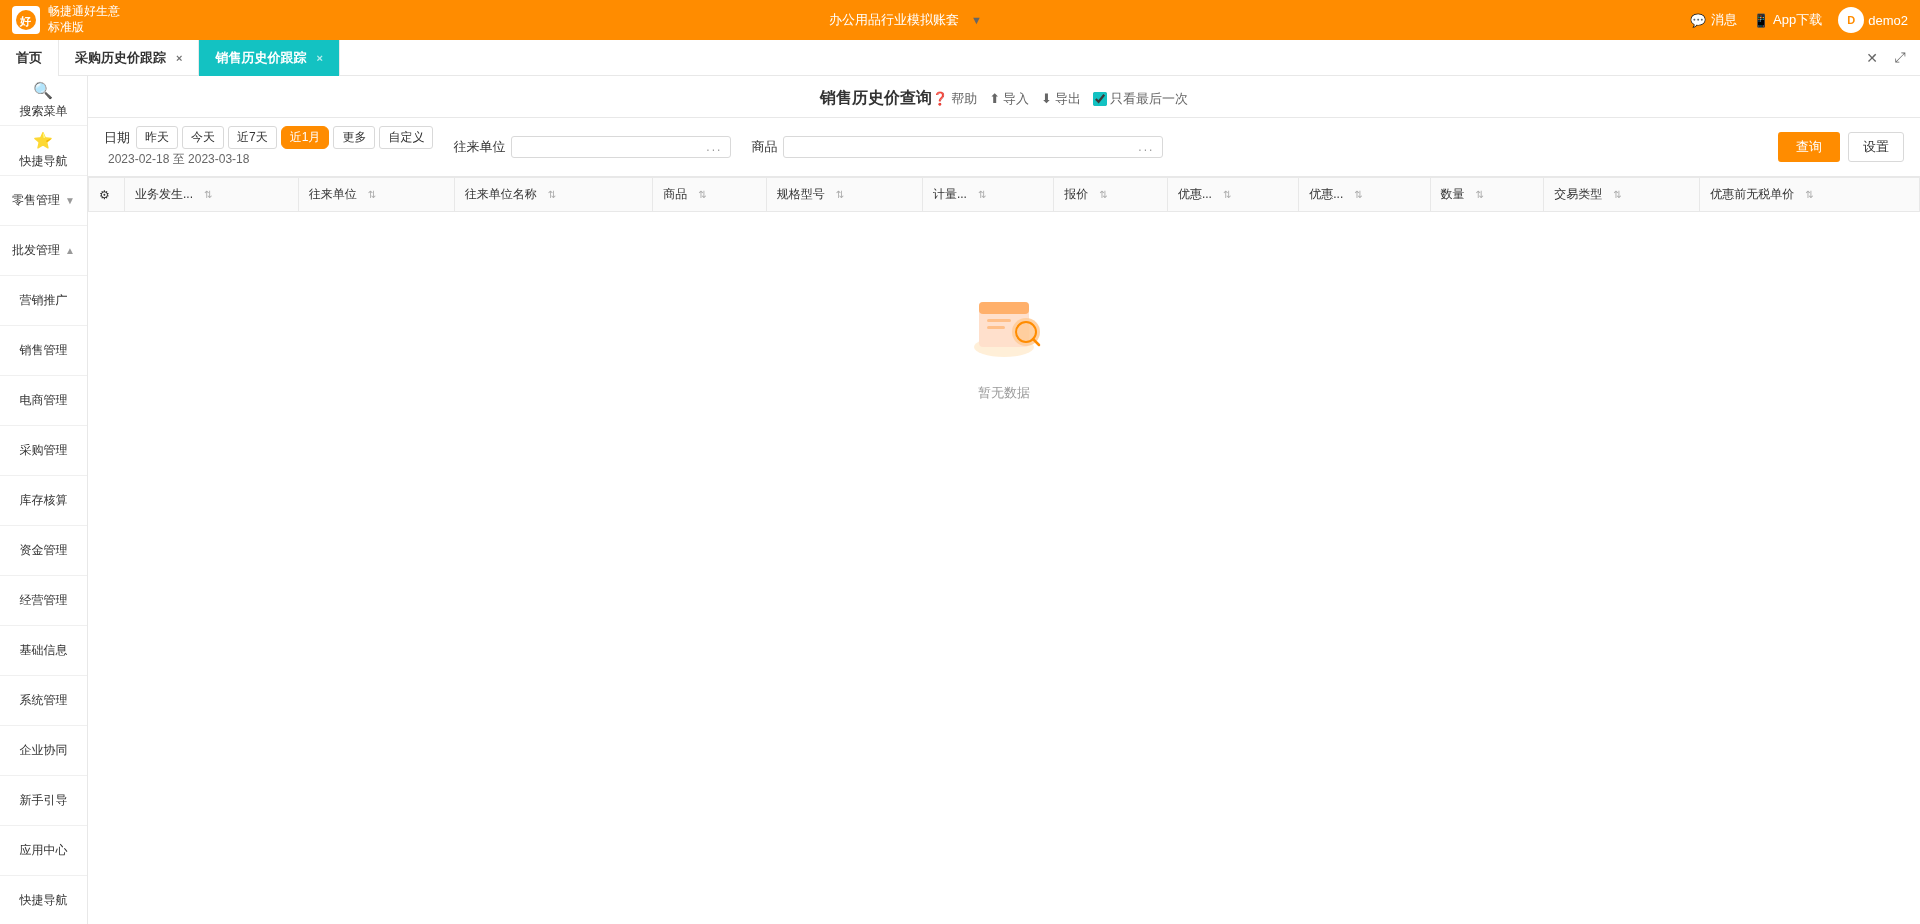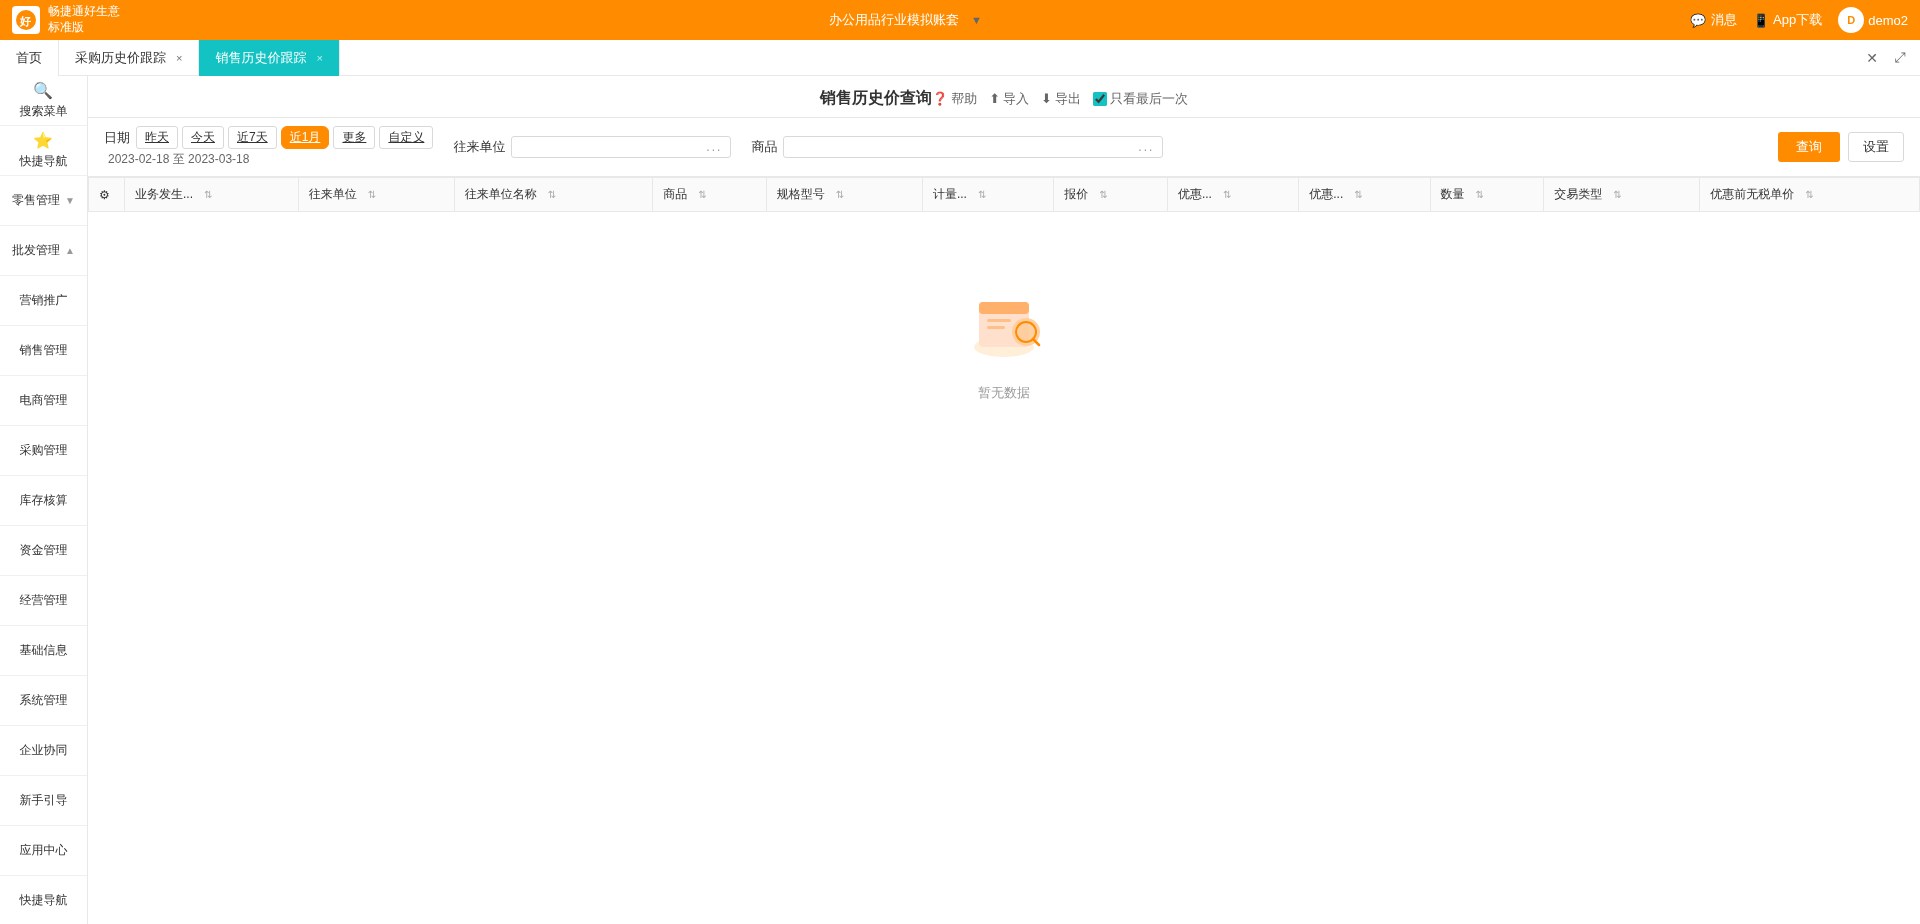--- a/index.html
+++ b/index.html
@@ -11,21 +11,21 @@
     .logo-icon { width: 28px; height: 28px; background: #fff; border-radius: 4px; display: flex; align-items: center; justify-content: center; }
     .logo-icon svg { width: 22px; height: 22px; }
     .topbar-brand { color: #fff; font-size: 12px; line-height: 1.3; }
     .topbar-center { display: flex; align-items: center; gap: 8px; color: #fff; font-size: 13px; }
     .topbar-right { display: flex; align-items: center; gap: 16px; color: #fff; font-size: 13px; }
     .topbar-right-item { display: flex; align-items: center; gap: 4px; cursor: pointer; }
     .avatar { width: 26px; height: 26px; border-radius: 50%; background: #fff; display: flex; align-items: center; justify-content: center; font-size: 11px; color: #ff8c00; font-weight: bold; }
 
     
     .tabbar { height: 36px; background: #fff; display: flex; align-items: center; border-bottom: 1px solid #e8e8e8; flex-shrink: 0; padding-left: 0; }
-    .tab { height: 36px; display: flex; align-items: center; padding: 12px 16px; font-size: 13px; cursor: pointer; border-right: 1px solid #e8e8e8; gap: 6px; color: #333; white-space: nowrap; }
+    .tab { height: 36px; display: flex; align-items: center; padding: 12px 16px; font-size: 13px; cursor: pointer; border-right: 1px solid #e8e8e8; gap: 6px; color: #333; white-space: nowrap; font-weight: bold; }
     .tab.home { background: #fff; color: #333; }
     .tab.active { background: #13c2c2; color: #fff; }
     .tab-close { font-size: 11px; cursor: pointer; opacity: 0.7; margin-left: 4px; }
     .tab-spacer { flex: 1; }
     .tab-actions { display: flex; align-items: center; padding-right: 8px; gap: 4px; }
     .tab-action-btn { width: 24px; height: 24px; display: flex; align-items: center; justify-content: center; cursor: pointer; color: #666; font-size: 14px; }
 
     
     .main-layout { display: flex; flex: 1; overflow: hidden; }
 
@@ -46,21 +46,21 @@
     .page-title { font-size: 16px; font-weight: bold; color: #333; }
     .page-header-actions { display: flex; align-items: center; gap: 12px; font-size: 13px; color: #666; }
     .page-header-action { display: flex; align-items: center; gap: 3px; cursor: pointer; }
     .only-last-checkbox { width: 14px; height: 14px; accent-color: #13c2c2; }
 
     
     .filter-bar { background: #fff; padding: 8px 16px; border-bottom: 1px solid #e8e8e8; display: flex; align-items: center; gap: 20px; flex-wrap: wrap; flex-shrink: 0; }
     .filter-group { display: flex; align-items: center; gap: 6px; }
     .filter-label { color: #333; font-size: 13px; white-space: nowrap; }
     .date-quick-btns { display: flex; align-items: center; gap: 4px; }
-    .date-quick-btn { padding: 2px 8px; border: 1px solid #d9d9d9; border-radius: 3px; cursor: pointer; font-size: 12px; color: #333; background: #fff; text-decoration: underline; }
+    .date-quick-btn { padding: 2px 8px; border: 1px solid #d9d9d9; border-radius: 3px; cursor: pointer; font-size: 12px; color: #333; background: #fff; }
     .date-quick-btn.active { background: #ff8c00; color: #fff; border-color: #ff8c00; border-radius: 6px; }
     .date-range { font-size: 12px; color: #666; margin-left: 4px; }
     .filter-input { border: 1px solid #d9d9d9; border-radius: 3px; padding: 3px 8px; font-size: 12px; width: 200px; display: flex; align-items: center; justify-content: space-between; cursor: pointer; background: #fff; }
     .filter-input-dots { color: #999; letter-spacing: 2px; }
     .query-btn { background: #ff8c00; color: #fff; border: none; border-radius: 3px; padding: 5px 18px; font-size: 13px; cursor: pointer; }
     .setting-btn { background: #fff; color: #333; border: 1px solid #d9d9d9; border-radius: 3px; padding: 5px 14px; font-size: 13px; cursor: pointer; }
     .filter-right { margin-left: auto; display: flex; gap: 8px; }
 
     
     .table-container { flex: 1; background: #fff; overflow: auto; margin: 0; }

